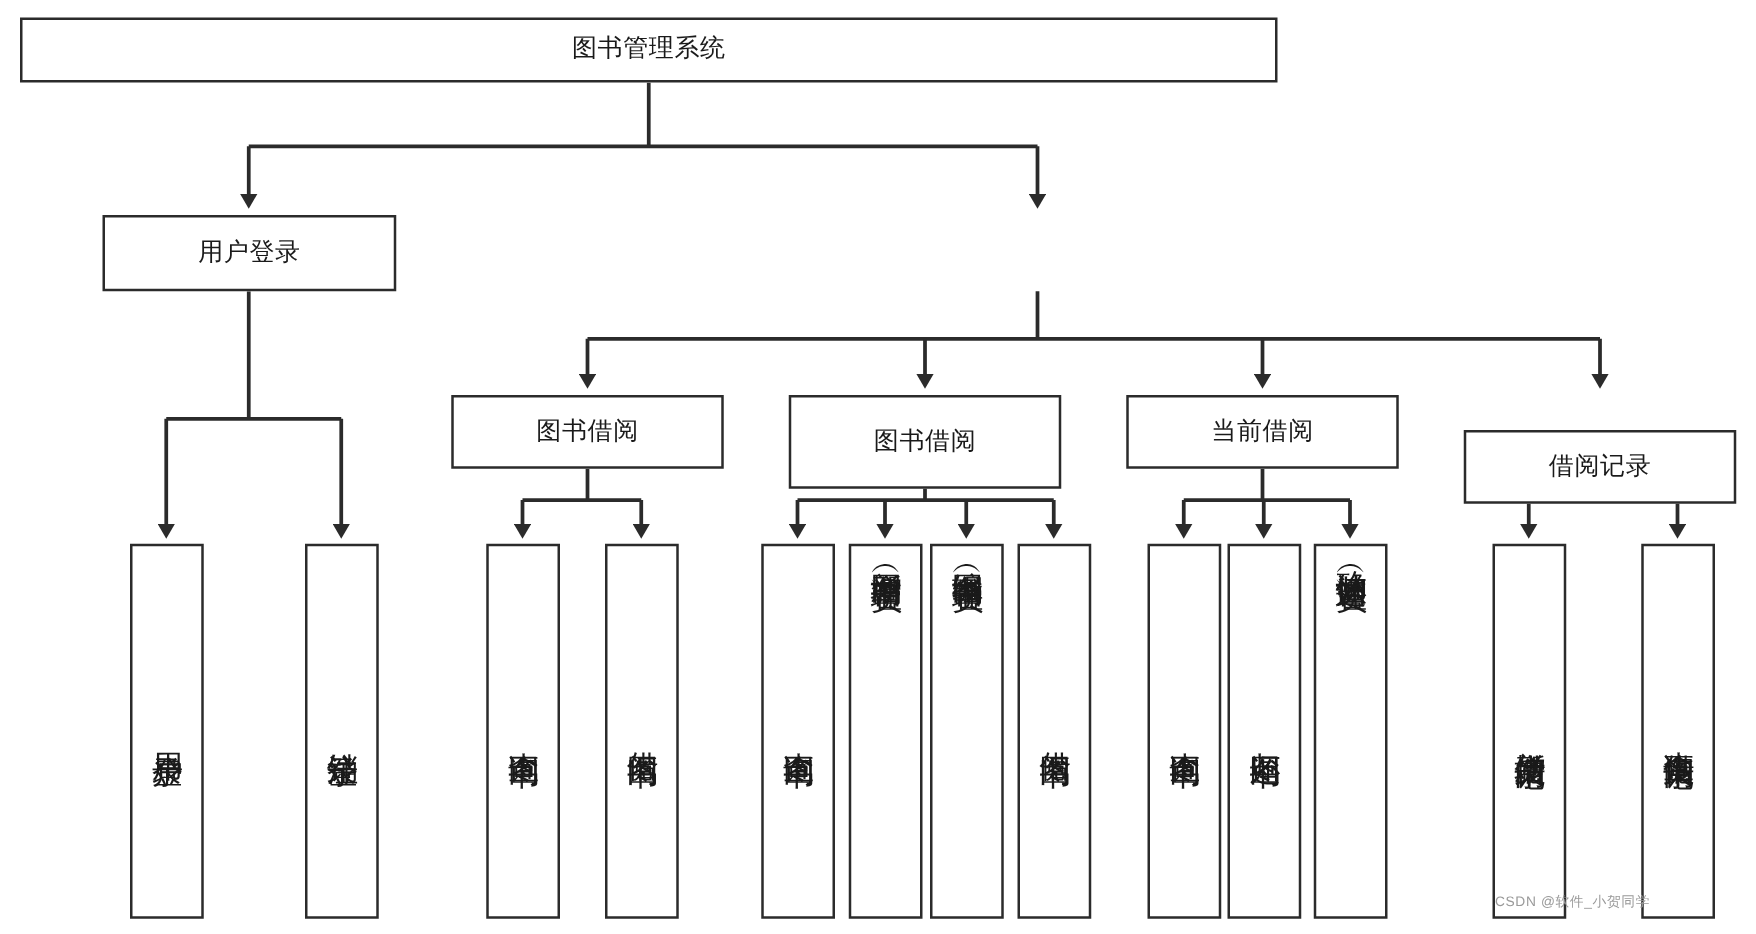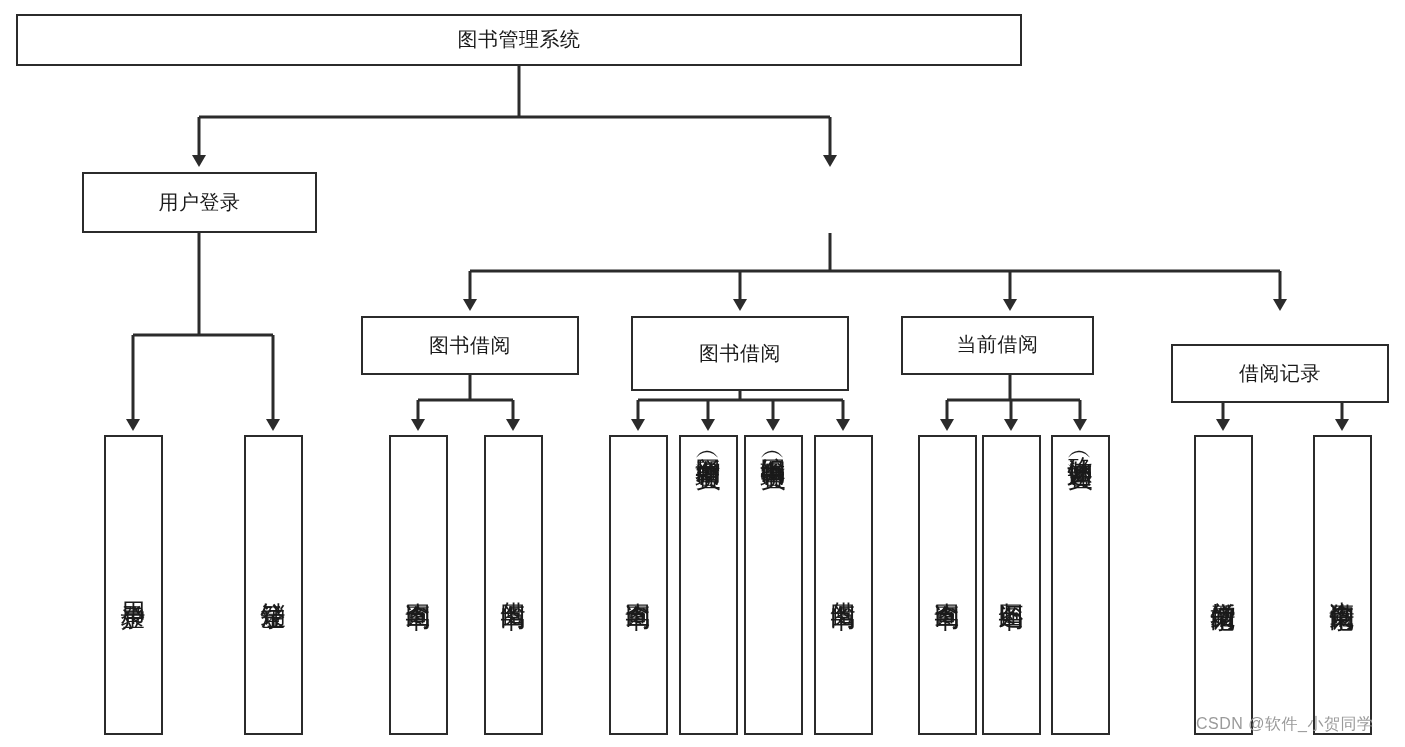--- a/index.html
+++ b/index.html
@@ -41,21 +41,21 @@
     line-height:1.12;
     letter-spacing:1.5px;
     white-space:nowrap;
   }
   .node.vert.top .label{
     align-self:flex-start;
   }
   #watermark{
     position:absolute;
     left:1196px;top:714px;
-    font-size:16px;
+    font-size:11px;
     color:#9a9a9a;
     letter-spacing:0.5px;
     white-space:nowrap;
     pointer-events:none;
   }
 </style>
 </head>
 <body>
 
 <div id="stage">
@@ -117,21 +117,21 @@
   <div class="node horiz" style="left:82px;top:172px;width:235px;height:61px;">
     <span class="label">用户登录</span>
   </div>
 
   <div class="node horiz" style="left:361px;top:316px;width:218px;height:59px;">
     <span class="label">图书借阅</span>
   </div>
   <div class="node horiz" style="left:631px;top:316px;width:218px;height:75px;">
     <span class="label">图书借阅</span>
   </div>
-  <div class="node horiz" style="left:901px;top:316px;width:193px;height:59px;font-family:Liberation Mono, monospace;">
+  <div class="node horiz" style="left:901px;top:316px;width:218px;height:59px;">
     <span class="label">当前借阅</span>
   </div>
   <div class="node horiz" style="left:1171px;top:316px;width:218px;height:59px;margin-top:28px;">
     <span class="label">借阅记录</span>
   </div>
 
   <div class="node vert" style="left:104px;top:435px;width:59px;height:300px;">
     <span class="label">用户登录</span>
   </div>
   <div class="node vert" style="left:244px;top:435px;width:59px;height:300px;">

